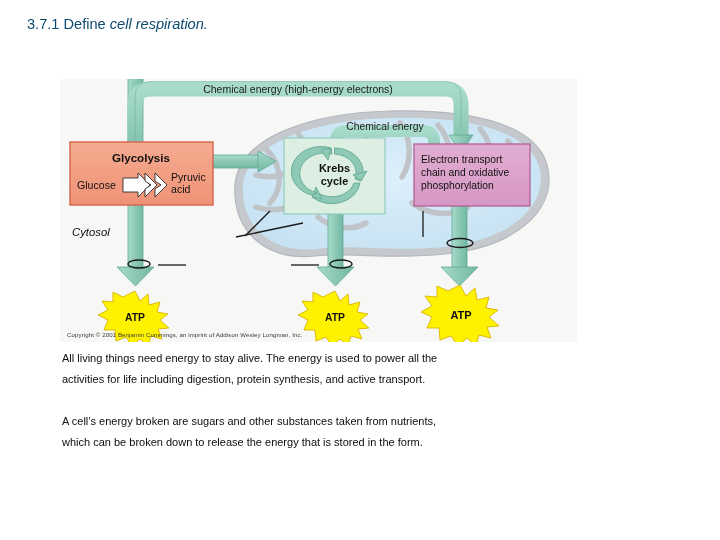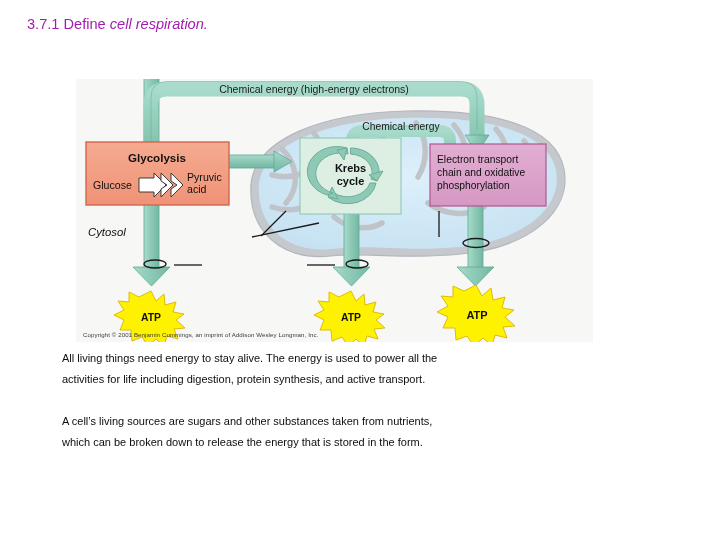--- a/index.html
+++ b/index.html
@@ -22,29 +22,29 @@
   }
 
   
   .header-block {
     position: absolute;
     left: 27px;
     top: 14px;
     width: 645px;
     font-size: 14.6px;
     line-height: 21px;
-    color: #a21caf;
+    color: #0c4a6e;
   }
   .header-block .line { white-space: nowrap; }
   .it { font-style: italic; }
 
   
   #figure {
     position: absolute;
-    left: 76px;
+    left: 60px;
     top: 79px;
     width: 517px;
     height: 263px;
     background: #f7f7f5;
     overflow: hidden;
   }
   #figure svg { display: block; }
 
   .fig-copyright {
     position: absolute;
@@ -264,17 +264,17 @@
 
     </svg>
 
     <div class="fig-copyright">Copyright © 2001 Benjamin Cummings, an imprint of Addison Wesley Longman, Inc.</div>
   </div>
 
   <div class="body-block">
     <p>All living things need energy to stay alive. The energy is used to power all the</p>
     <p>activities for life including digestion, protein synthesis, and active transport.</p>
     <div class="para-gap"></div>
-    <p>A cell’s living sources are sugars and other substances taken from nutrients,</p>
+    <p>A cell’s energy broken are sugars and other substances taken from nutrients,</p>
     <p>which can be broken down to release the energy that is stored in the form.</p>
   </div>
 
 </div>
 
 </body></html>

